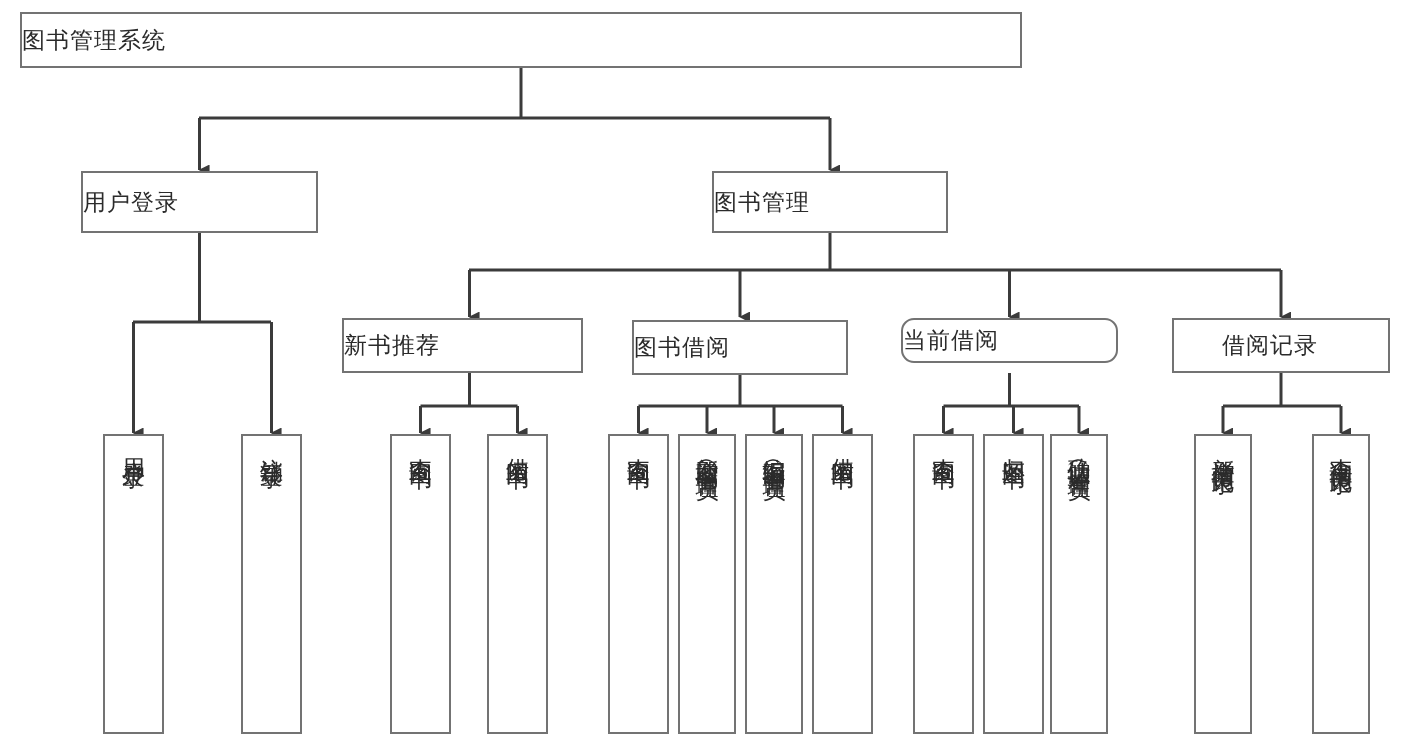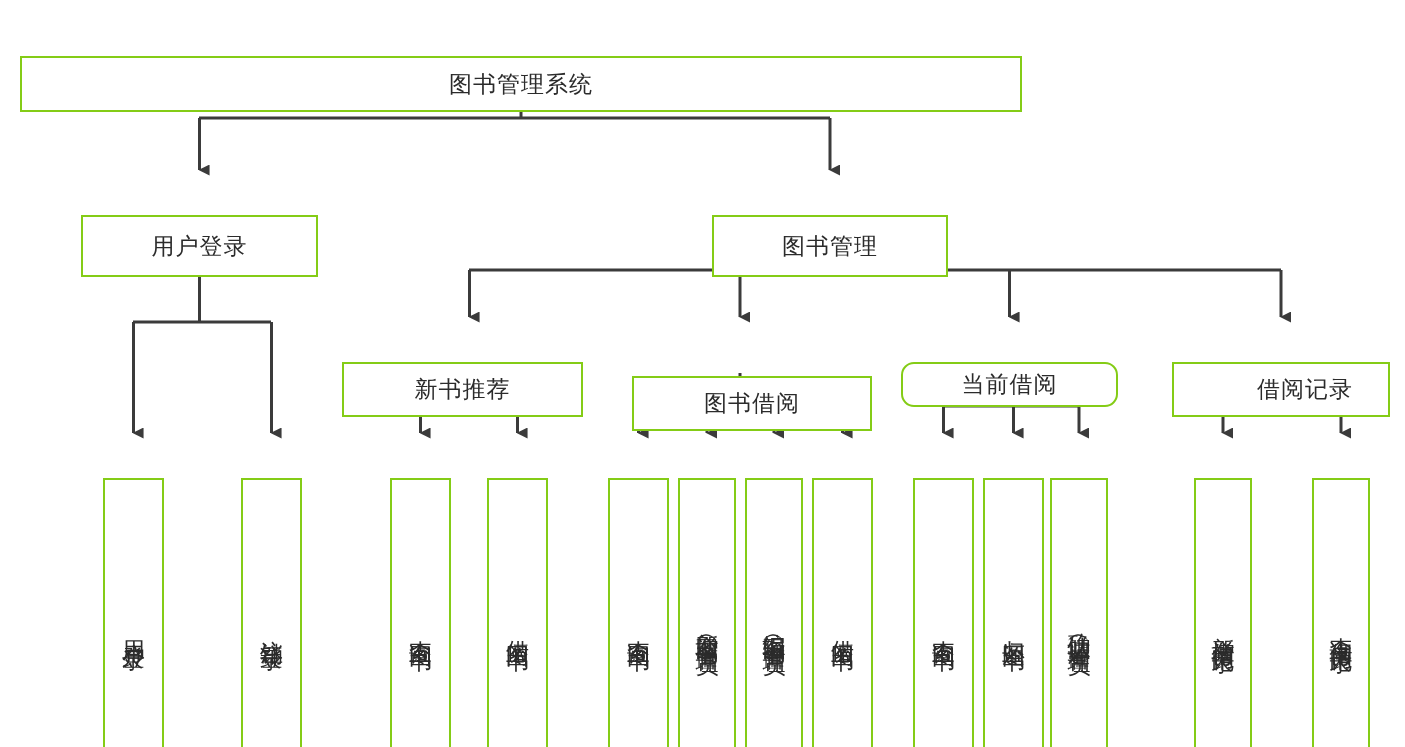--- a/index.html
+++ b/index.html
@@ -20,27 +20,25 @@
   svg.edges {
     position: absolute;
     left: 0;
     top: 0;
     width: 1405px;
     height: 747px;
   }
   .node {
     position: absolute;
     box-sizing: border-box;
-    border: 2px solid #84cc16;
+    border: 2px solid #737373;
     background: #ffffff;
     display: flex;
     align-items: center;
-    justify-content: center;
     color: #2b2b2b;
-    margin-top: 44px;
   }
   .node.horiz {
     font-size: 23px;
     letter-spacing: 1px;
   }
   .node.vert {
     writing-mode: vertical-rl;
     text-orientation: upright;
     font-size: 23px;
     letter-spacing: 3px;
@@ -116,21 +114,21 @@
       </div>
       <div class="node horiz" style="left: 81px; top: 171px; width: 237px; height: 62px;">
         <span class="label">用户登录</span>
       </div>
       <div class="node horiz" style="left: 712px; top: 171px; width: 236px; height: 62px;">
         <span class="label">图书管理</span>
       </div>
       <div class="node horiz" style="left: 342px; top: 318px; width: 241px; height: 55px;">
         <span class="label">新书推荐</span>
       </div>
-      <div class="node horiz" style="left: 632px; top: 332px; width: 240px; height: 55px; font-family: Liberation Mono, monospace;">
+      <div class="node horiz" style="left: 632px; top: 320px; width: 216px; height: 55px; font-family: Liberation Mono, monospace;">
         <span class="label">图书借阅</span>
       </div>
       <div class="node horiz" style="left: 901px; top: 318px; width: 217px; height: 45px; border-radius: 13px;">
         <span class="label">当前借阅</span>
       </div>
       <div class="node horiz" style="left: 1172px; top: 318px; width: 218px; height: 55px; padding-left: 48px;">
         <span class="label">借阅记录</span>
       </div>
       <div class="node vert" style="left: 103px; top: 434px; width: 61px; height: 300px;">
         <span class="label">用户登录</span>

